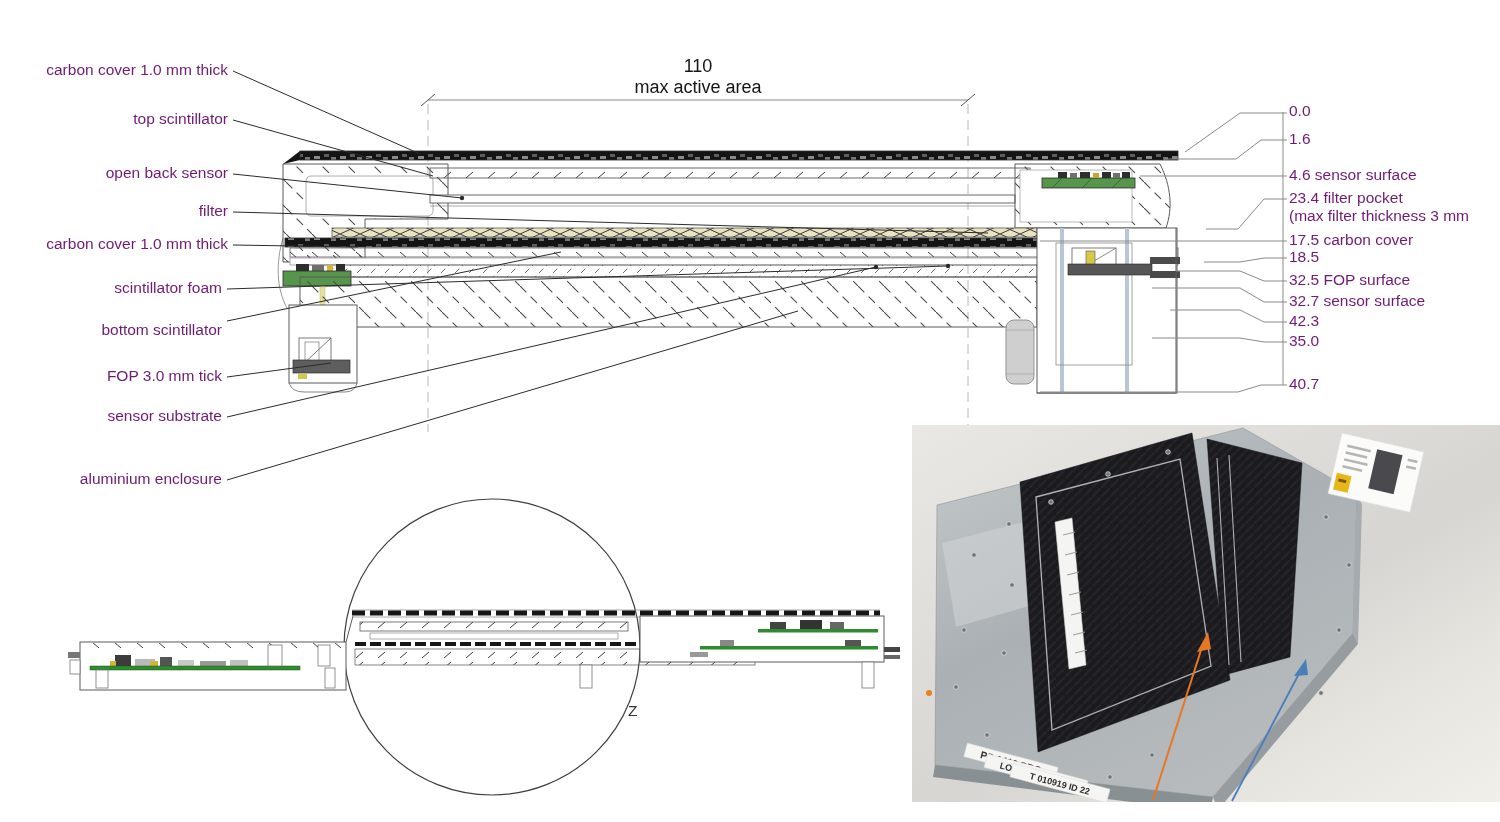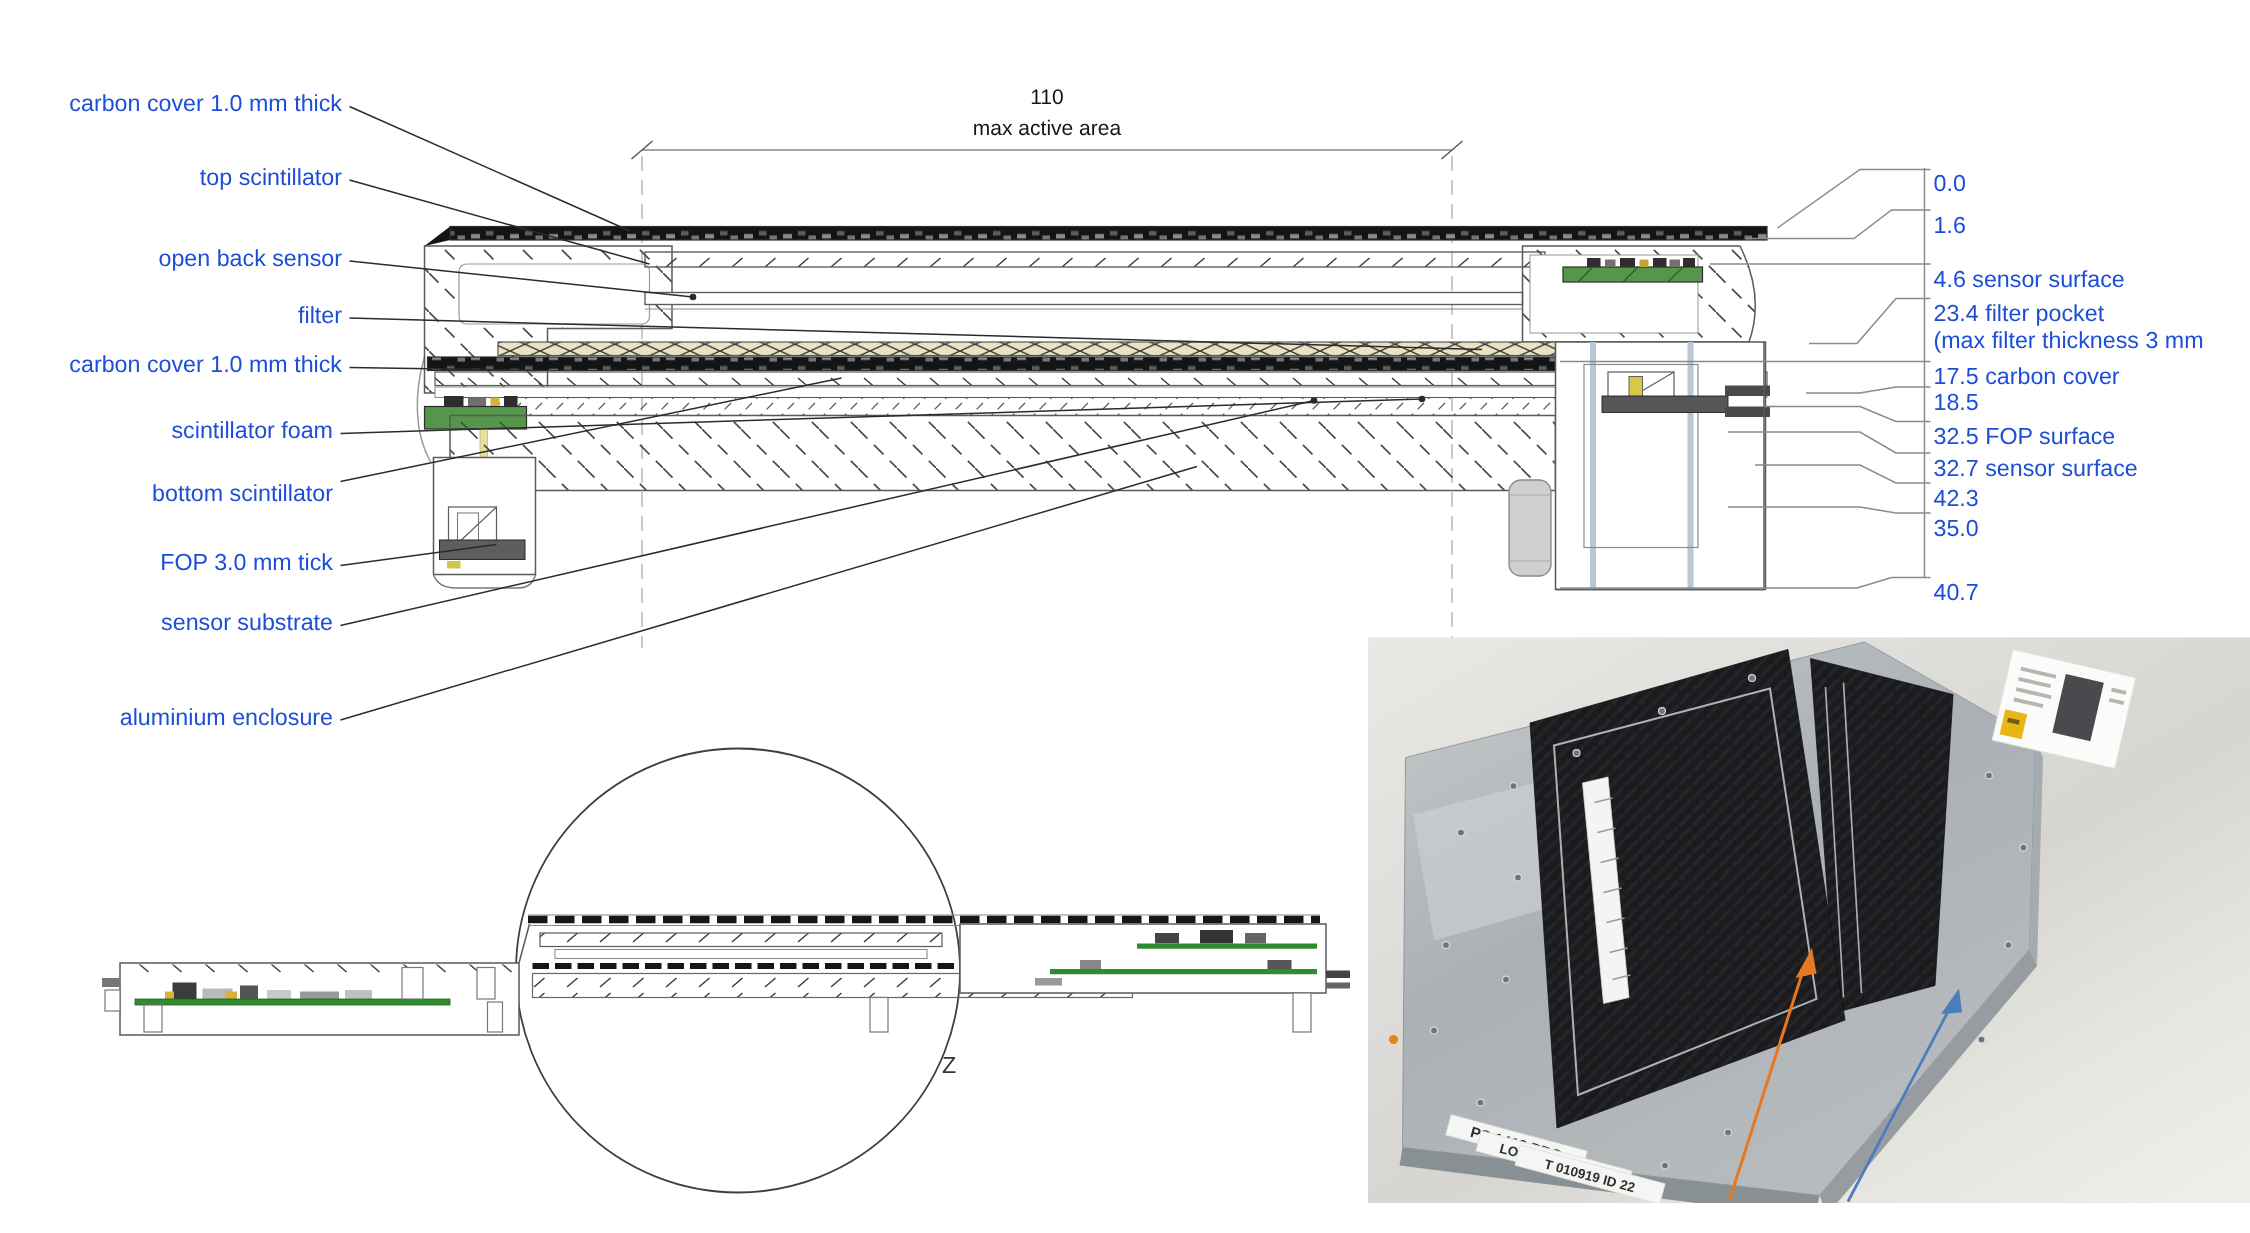--- a/index.html
+++ b/index.html
@@ -2,26 +2,26 @@
 <html><head>
 <meta charset="utf-8">
 <style>
   html,body{margin:0;padding:0;}
   body{
     width:1500px;height:822px;position:relative;background:#ffffff;
     font-family:"Liberation Sans","DejaVu Sans",sans-serif;color:#111;
     overflow:hidden;
   }
   .lbl{
-    position:absolute;font-size:15.5px;line-height:20px;color:#1d4ed8;
+    position:absolute;font-size:15.5px;line-height:20px;color:#701a75;
     white-space:nowrap;
   }
   .lbl-left{width:228px;left:0;text-align:right;}
-  .lbl-scale{left:1289px;text-align:left;margin-top:12px;}
-  .dim{position:absolute;left:428px;width:540px;text-align:center;font-size:14px;color:#161616;}
+  .lbl-scale{left:1289px;text-align:left;}
+  .dim{position:absolute;left:428px;width:540px;text-align:center;font-size:18px;color:#161616;}
   #drawing-svg{position:absolute;left:0;top:0;}
   #photo{
     position:absolute;left:912px;top:425px;width:588px;height:377px;
     background:linear-gradient(150deg,#e9e8e4 0%,#dddcd8 35%,#d6d5d1 55%,#e7e5e0 78%,#f1efe9 100%);
     overflow:hidden;
   }
 </style>
 </head>
 <body>
 

